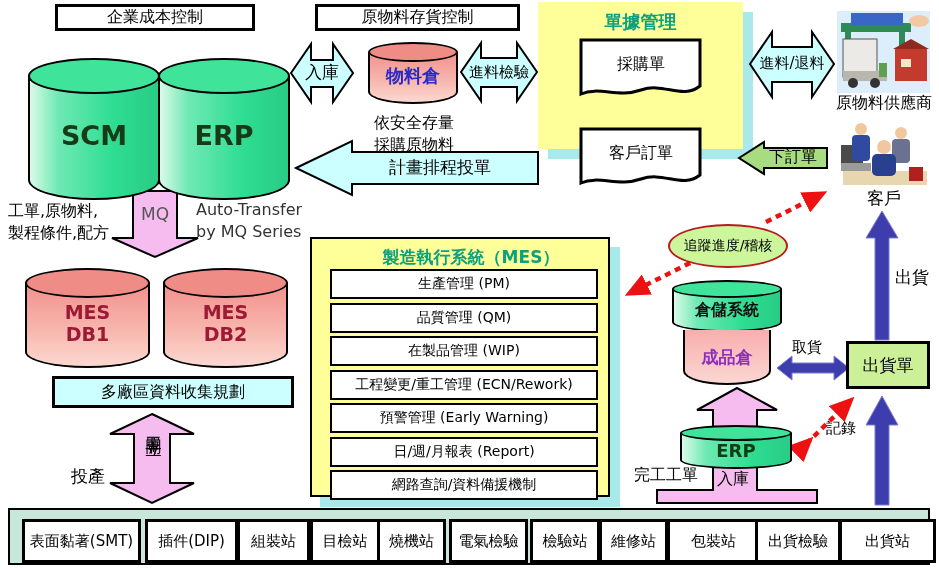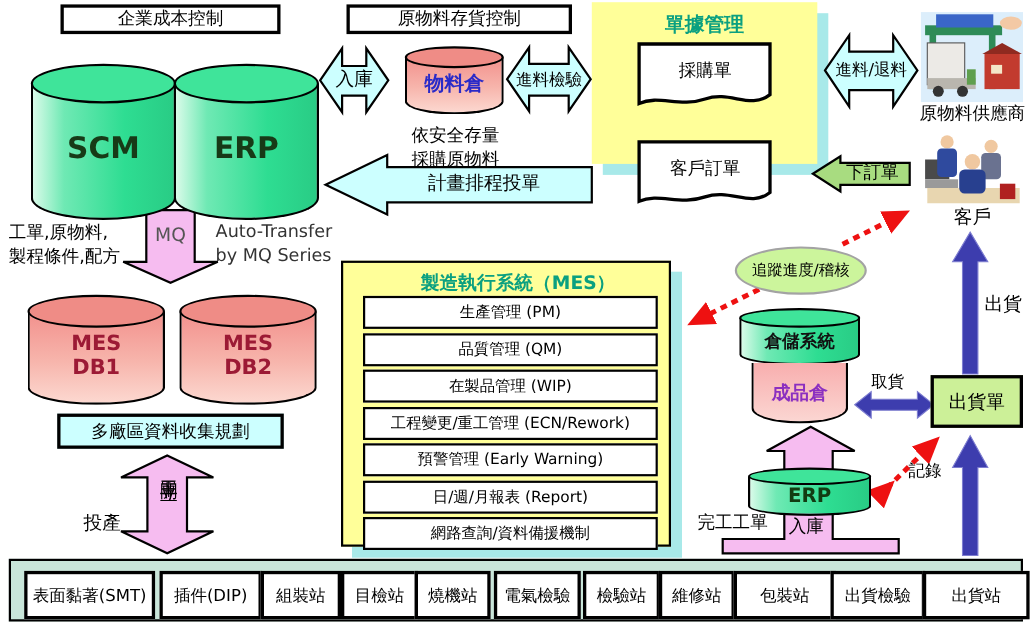--- a/index.html
+++ b/index.html
@@ -40,21 +40,21 @@
   .a-cyan{fill:var(--cyan_arrow);stroke:#000;stroke-width:2;}
   .a-green{fill:var(--order_green);stroke:#000;stroke-width:2;}
   .a-pink{fill:var(--pink);stroke:#000;stroke-width:2;}
   .a-blue{fill:var(--blue_arrow);stroke:#7d7dd0;stroke-width:1;}
   .a-red{stroke:var(--red_accent);stroke-width:4.5;stroke-dasharray:6 5;fill:none;}
   .redhead{fill:var(--red_accent);}
   
   .mesitem{position:absolute;left:18px;width:264px;height:26px;background:#fff;border:2.5px solid #000;
            font-size:14px;z-index:2;}
   
-  .ellipse{background:var(--ellipse_green);border:2px solid #a3a3a3;border-radius:50%;font-size:14px;z-index:3;}
+  .ellipse{background:var(--ellipse_green);border:2px solid #b91c1c;border-radius:50%;font-size:14px;z-index:3;}
   
   .strip{background:var(--strip_bg);border:2.5px solid #000;z-index:1;}
   .station{position:absolute;top:9px;height:38px;background:#fff;border:3px solid #000;
            font-size:15px;z-index:2;white-space:nowrap;}
   .vtext{writing-mode:vertical-rl;text-orientation:upright;}
 </style>
 </head>
 <body>
 
 <div id="stage">
@@ -159,21 +159,21 @@
     <div class="clabel" style="font-weight:bold;font-size:17px;color:#8b2fc0;">成品倉</div>
   </div>
   <div class="cyl cyl-green" style="left:680px;top:425px;width:112px;height:44px;">
     <div class="ctop" style="height:16px;"></div>
     <div class="cbody" style="top:8px;border-radius:0 0 56px 56px / 0 0 9px 9px;"></div>
     <div class="clabel" style="padding-top:6px;font-weight:bold;font-size:18px;color:#123c12;">ERP</div>
   </div>
 
   <div class="abs ellipse ctr" style="left:668px;top:224px;width:120px;height:44px;">追蹤進度/稽核</div>
 
-  <div class="abs ctr" style="left:52px;top:376px;width:206px;height:32px;background:var(--cyan_box);border:3px solid #000;font-size:16px;z-index:3;font-family:Liberation Serif, serif;">多廠區資料收集規劃</div>
+  <div class="abs ctr" style="left:52px;top:376px;width:242px;height:32px;background:var(--cyan_box);border:3px solid #000;font-size:16px;z-index:3;font-family:Liberation Serif, serif;">多廠區資料收集規劃</div>
   <div class="abs ctr" style="left:846px;top:341px;width:84px;height:48px;background:var(--ship_box);border:3px solid #000;font-size:17px;z-index:3;">出貨單</div>
 
   <div class="abs" style="left:837px;top:11px;width:93px;height:82px;z-index:3;">
     <svg width="93" height="82" viewBox="0 0 93 82">
       <rect x="0" y="0" width="93" height="82" fill="#dceefb"></rect>
       <rect x="8" y="18" width="6" height="52" fill="#2e8b57"></rect>
       <rect x="62" y="18" width="6" height="52" fill="#2e8b57"></rect>
       <rect x="4" y="12" width="70" height="9" fill="#2e8b57"></rect>
       <rect x="14" y="2" width="52" height="12" fill="#3a66c8"></rect>
       <rect x="58" y="38" width="32" height="32" fill="#c23b2e"></rect>
@@ -214,21 +214,21 @@
 by MQ Series</div>
   <div class="lbl pre" style="left:374px;top:112px;font-size:16px;line-height:1.4;">依安全存量
 採購原物料</div>
 
   <div class="lbl" style="left:288px;top:63px;width:68px;text-align:center;font-size:17px;">入庫</div>
   <div class="lbl" style="left:461px;top:64px;width:76px;text-align:center;font-size:15px;">進料檢驗</div>
   <div class="lbl" style="left:750px;top:55px;width:84px;text-align:center;font-size:15px;">進料/退料</div>
   <div class="lbl" style="left:762px;top:148px;width:62px;text-align:center;font-size:16px;">下訂單</div>
   <div class="lbl" style="left:370px;top:158px;width:140px;text-align:center;font-size:17px;">計畫排程投單</div>
   <div class="lbl vtext" style="left:144px;top:424px;height:74px;font-size:16px;letter-spacing:1px;">工單開立</div>
-  <div class="lbl" style="left:66px;top:467px;width:44px;text-align:right;font-size:17px;">投產</div>
+  <div class="lbl" style="left:66px;top:467px;width:44px;text-align:center;font-size:17px;">投產</div>
   <div class="lbl" style="left:784px;top:339px;width:46px;text-align:center;font-size:15px;">取貨</div>
   <div class="lbl" style="left:895px;top:268px;width:42px;font-size:17px;">出貨</div>
   <div class="lbl" style="left:826px;top:420px;width:40px;font-size:15px;">記錄</div>
   <div class="lbl" style="left:634px;top:466px;width:72px;font-size:16px;">完工工單</div>
   <div class="lbl" style="left:717px;top:470px;width:40px;font-size:16px;">入庫</div>
 
   <div class="abs strip" style="left:8px;top:508px;width:922px;height:57px;">
     <div class="station ctr" style="left:12px;width:113px;">表面黏著(SMT)</div>
     <div class="station ctr" style="left:135px;width:87px;text-align:center;">插件(DIP)</div>
     <div class="station ctr" style="left:227px;width:67px;">組裝站</div>

